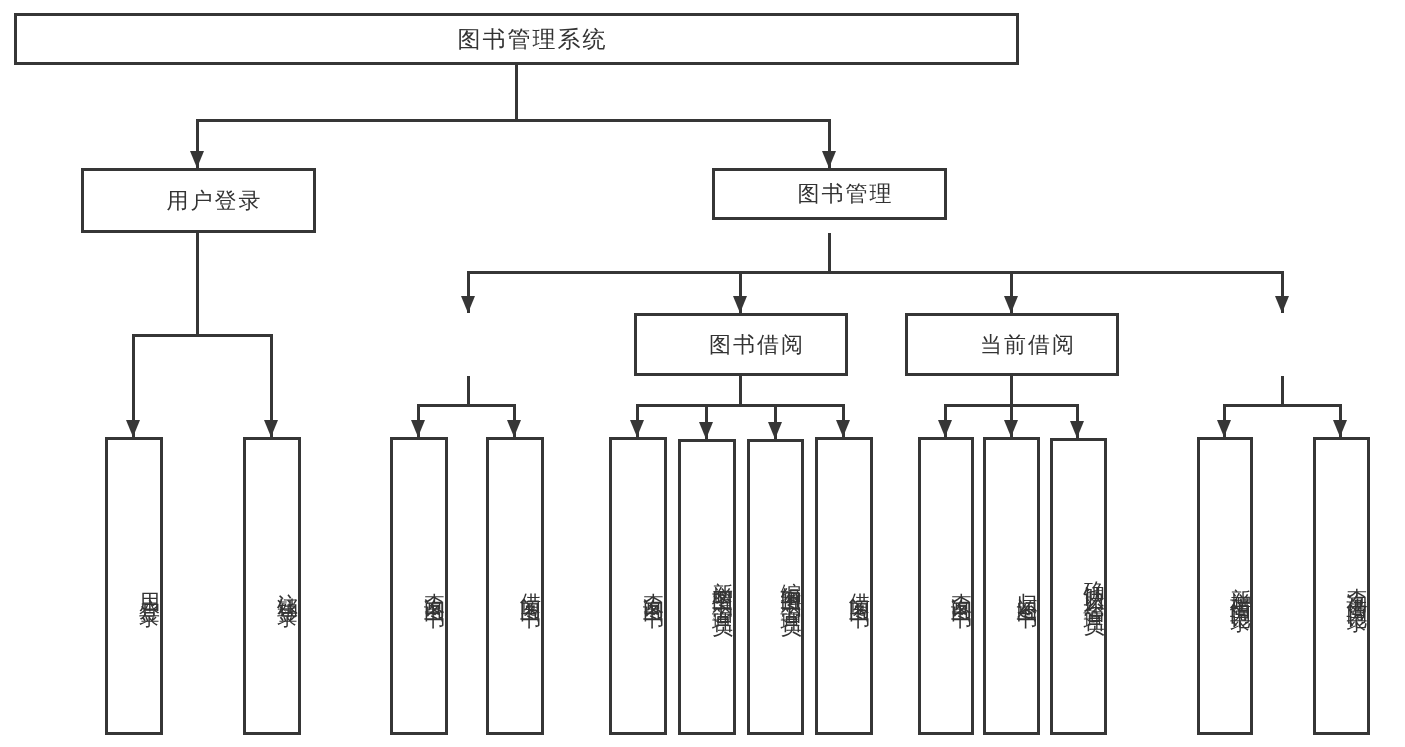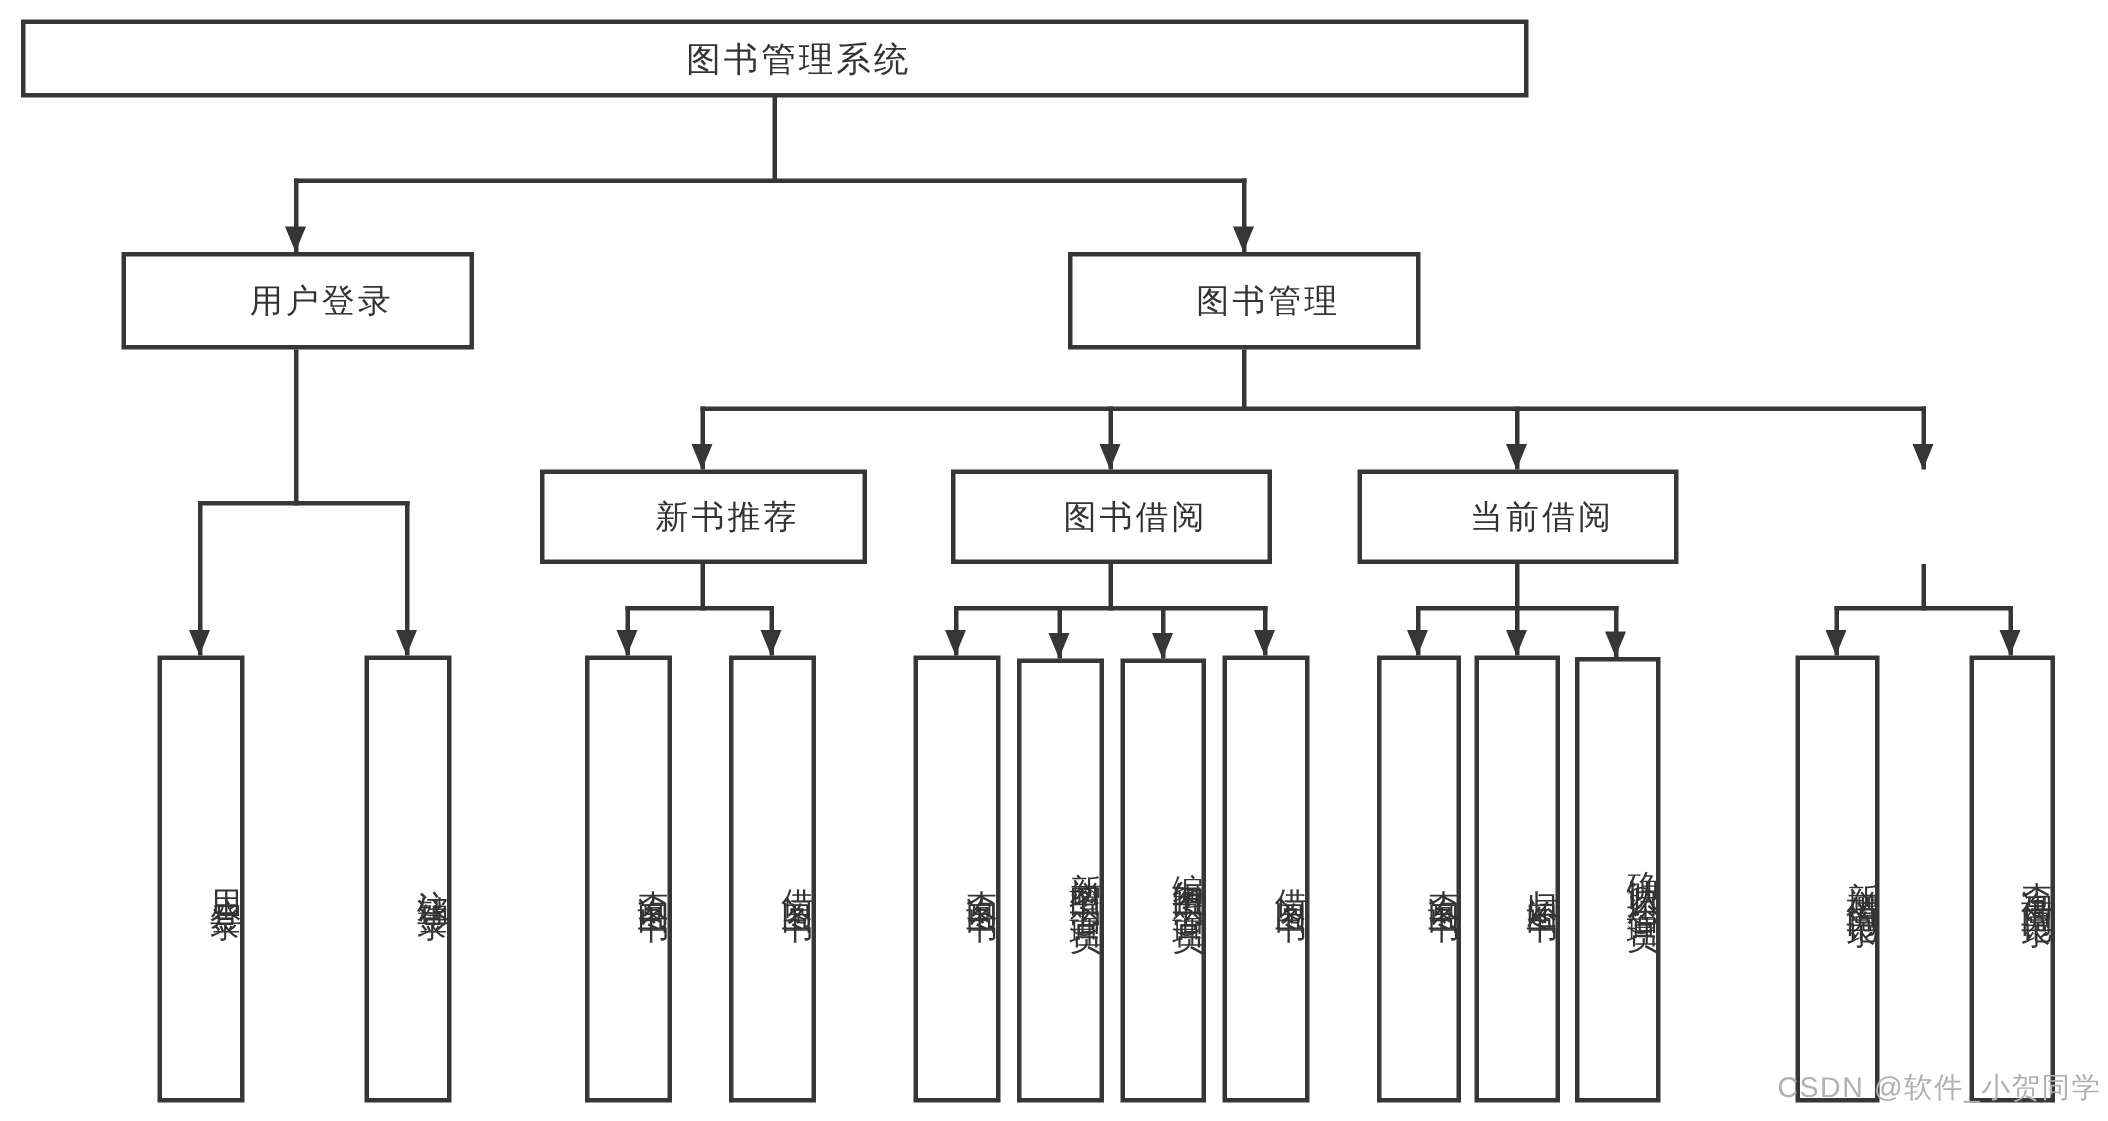--- a/index.html
+++ b/index.html
@@ -39,27 +39,24 @@
 
 <div id="canvas">
 
   <div class="box root-box" style="left:14px;top:13px;width:1005px;height:52px;">
     <span class="lbl">图书管理系统</span>
   </div>
 
   <div class="box h2" style="left:81px;top:168px;width:235px;height:65px;">
     <span class="lbl">用户登录</span>
   </div>
-  <div class="box h2" style="left:712px;top:168px;width:235px;height:65px;">
+  <div class="box h2" style="left:712px;top:168px;width:235px;height:52px;">
     <span class="lbl">图书管理</span>
   </div>
 
-  <div class="box h3" style="left:360px;top:313px;width:218px;height:63px;">
-    <span class="lbl">新书推荐</span>
-  </div>
   <div class="box h3" style="left:634px;top:313px;width:214px;height:63px;">
     <span class="lbl">图书借阅</span>
   </div>
   <div class="box h3" style="left:905px;top:313px;width:214px;height:63px;">
     <span class="lbl">当前借阅</span>
   </div>
 
   <div class="box leaf" style="left:105px;top:437px;width:58px;height:298px;">
     <span class="lbl">用户登录</span>
   </div>
@@ -170,15 +167,14 @@
 
   <div>
     <div class="ln" style="left:1281px;top:376px;width:3px;height:31px;"></div>
     <div class="ln" style="left:1223px;top:404px;width:119px;height:3px;"></div>
     <div class="ln" style="left:1223px;top:404px;width:3px;height:33px;"></div>
     <div class="ln" style="left:1339px;top:404px;width:3px;height:33px;"></div>
     <div class="ar" style="left:1217px;top:420px;"></div>
     <div class="ar" style="left:1333px;top:420px;"></div>
   </div>
 
-  <div class="watermark" style="left:1185px;top:712px;">CSDN @软件_小贺同学</div>
 
 </div>
 
 </body></html>

